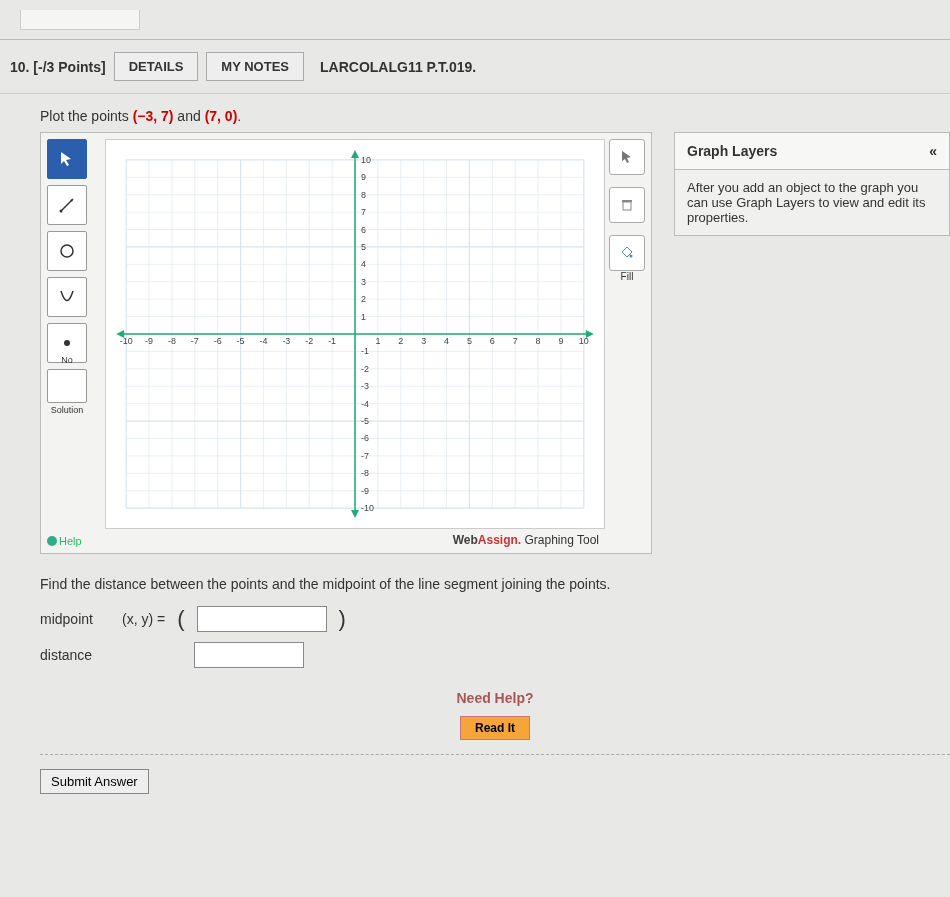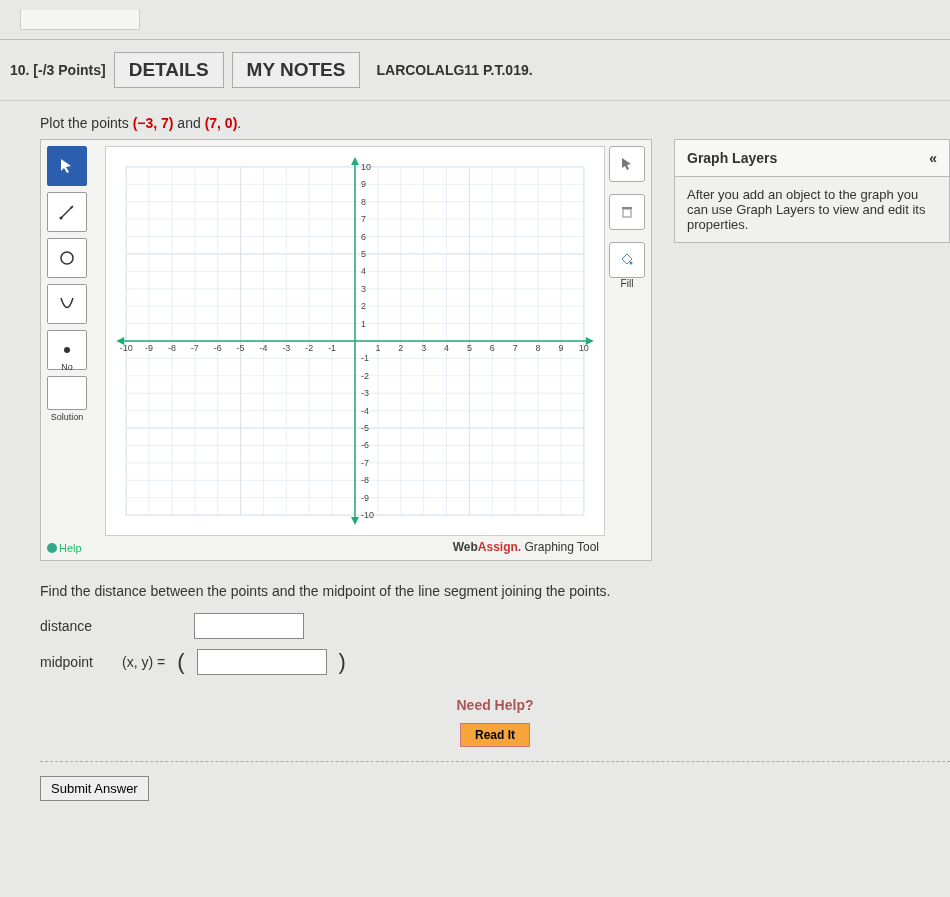--- a/index.html
+++ b/index.html
@@ -29,21 +29,21 @@
     gap: 8px;
     padding: 4px 10px 12px 10px;
     border-bottom: 1px solid #ccc;
   }
   .qnum { font-weight: bold; }
   .hdr-btn {
     display: inline-block;
     padding: 6px 14px;
     border: 1px solid #aaa;
     background: #eee;
-    font-size: 19px;
+    font-size: 13px;
     font-weight: bold;
     cursor: pointer;
   }
   .qref { font-weight: bold; margin-left: 8px; }
   .content { padding: 14px 0 10px 40px; }
   .prompt { margin-bottom: 8px; }
   .red { color: #c00; font-weight: bold; }
   .graph-wrap {
     display: flex;
     gap: 8px;
@@ -324,33 +324,33 @@
         <span>Graph Layers</span>
         <span class="chev">«</span>
       </div>
       <div class="layers-body">After you add an object to the graph you can use Graph Layers to view and edit its properties.</div>
     </div>
   </div>
 
   <div class="subprompt">Find the distance between the points and the midpoint of the line segment joining the points.</div>
 
   <div class="ans-row">
-    <label>distance</label>
-    <div style="width:60px"></div>
-    <input class="ans-input" style="">
-  </div>
-
-  <div class="ans-row">
     <label>midpoint</label>
     <span>(x, y)  =</span>
     <span class="paren">(</span>
     <input class="ans-input" style="width: 130px;">
     <span class="paren">)</span>
   </div>
 
+  <div class="ans-row">
+    <label>distance</label>
+    <div style="width:60px"></div>
+    <input class="ans-input" style="">
+  </div>
+
   <div class="need-help">
     <span class="need-help-label">Need Help?</span>
     <button class="readit-btn">Read It</button>
   </div>
 
   <div class="divider"></div>
 
   <button class="submit-btn">Submit Answer</button>
 
 </div>

